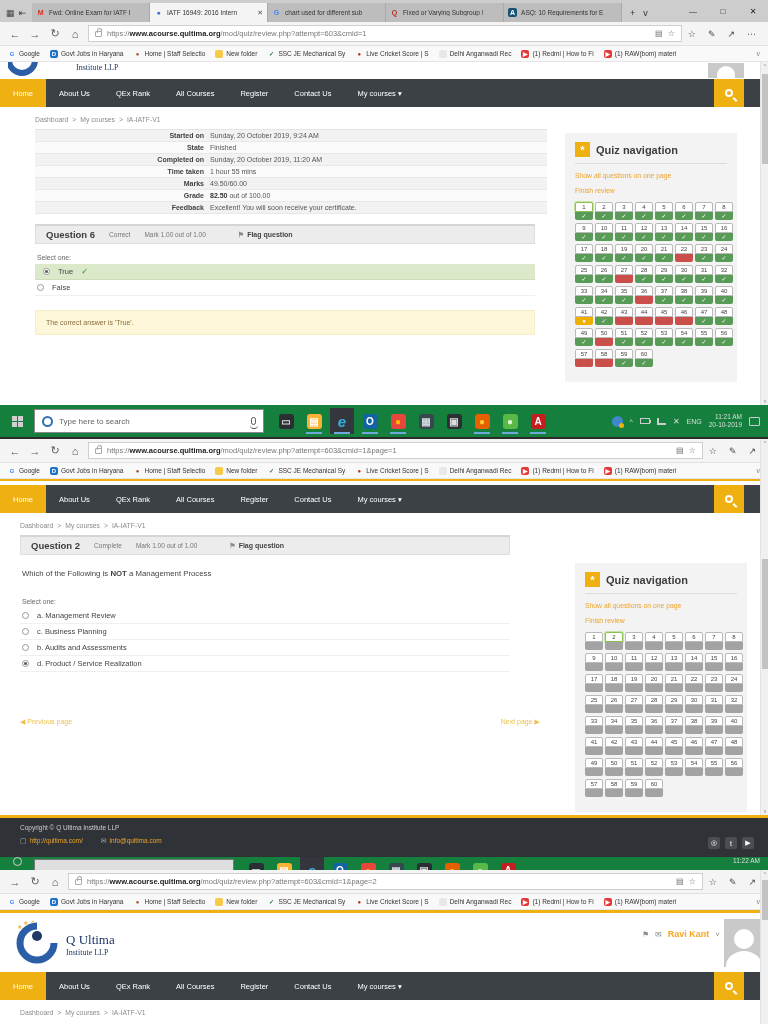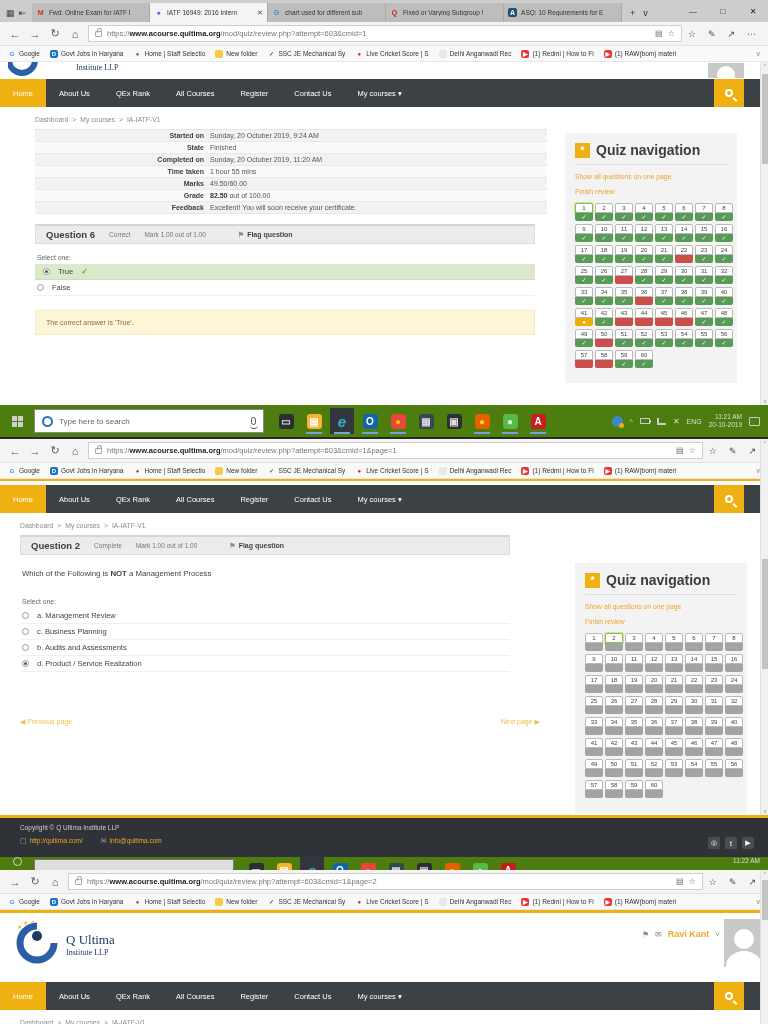--- a/index.html
+++ b/index.html
@@ -64,21 +64,21 @@
   .opt.hl { background:#dbe8c9; border-bottom:1px solid #cfdcba;padding-left:8px; }
   .radio { width:7px; height:7px; border:1px solid #999; border-radius:50%; background:#fff; position:relative; flex:0 0 7px; }
   .radio.sel:after { content:""; position:absolute; inset:1px; background:#555; border-radius:50%; }
   .optcheck { color:#58a058; font-weight:bold; font-size:8px; }
   .qfeedback { margin-top:14px; background:#fdf6d8; border:1px solid #f5ecc8; padding:8px 10px; font-size:7px; color:#8a6d3b; }
 
   
   .qnav { position:absolute; width:172px; background:#f3f3f3; padding:9px 10px 12px 10px; }
   .qnav-head { display:flex; align-items:center; gap:6px; border-bottom:1px solid #ddd; padding-bottom:6px; }
   .qnav-ico { width:15px; height:15px; background:#eeb111; color:#fff; font-size:11px; font-weight:bold; display:flex; align-items:center; justify-content:center; }
-  .qnav-title { font-size:14px; font-weight:bold; color:#3d3d3d; }
+  .qnav-title { font-size:11px; font-weight:bold; color:#3d3d3d; }
   .qnav-link { display:block; font-size:6.8px; color:#eda42e; margin-top:8px; }
   .qgrid { display:flex; flex-wrap:wrap; width:160px; margin-top:8px; }
   .qn { width:18px; margin:0 2px 3px 0; }
   .qn.cur .qn-num { border:1px solid #8cc152; box-shadow:0 0 0 1px #c6e3a3; }
   .qn-num { height:10px; background:#fff; border:1px solid #b9b9b9; border-radius:2px 2px 0 0; font-size:6px; color:#444; text-align:center; line-height:9px; }
   .qn-bar { height:8px; border-radius:0 0 2px 2px; font-size:6px; color:#fff; text-align:center; line-height:8px; }
   .qn-bar.good { background:#579b57; }
   .qn-bar.bad { background:#ca4f4a; }
   .qn-bar.part { background:#efaf00; }
   .qn-bar.neutral { background:#a3a3a3; }
@@ -87,21 +87,21 @@
 
   
   .site-footer { background:#2f3338; border-top:3px solid #eeb111; height:42px; padding:6px 20px; position:relative; color:#ccc; }
   .site-footer .c { font-size:6.5px; }
   .flinks { display:flex; gap:18px; margin-top:6px; font-size:6.5px; color:#eda42e; align-items:center; }
   .flinks .fi { color:#aaa; margin-right:3px; font-size:7px; }
   .social { position:absolute; right:14px; bottom:8px; display:flex; gap:5px; }
   .soc { width:12px; height:12px; background:#4a4e53; border-radius:2px; color:#fff; font-size:7px; display:flex; align-items:center; justify-content:center; }
 
   
-  .taskbar { height:32px; background:#4d7c0f; display:flex; align-items:center; position:relative; }
+  .taskbar { height:32px; background:#15803d; display:flex; align-items:center; position:relative; }
   .startbtn { width:34px; display:flex; align-items:center; justify-content:center; }
   .winlogo { display:grid; grid-template-columns:5px 5px; grid-gap:1px; }
   .winlogo i { width:5px; height:5px; background:#cfcfcf; display:block; }
   .tsearch { width:230px; height:24px; background:#fff; border:1px solid #888; display:flex; align-items:center; gap:6px; padding:0 7px; }
   .cortana { width:11px; height:11px; border:2px solid #2f6fb4; border-radius:50%; }
   .tsearch .ph { font-size:8px; color:#666; flex:1; }
   .micico { width:5px; height:8px; border:1px solid #555; border-radius:3px; position:relative; }
   .micico:after { content:""; position:absolute; left:-2px; top:7px; width:8px; height:3px; border-bottom:1px solid #555; border-radius:0 0 4px 4px; }
   .tapps { display:flex; align-items:center; gap:4px; margin-left:10px; }
   .app { width:24px; height:26px; display:flex; align-items:center; justify-content:center; position:relative; }
@@ -114,21 +114,21 @@
   .batt { width:10px; height:6px; border:1px solid #ccc; position:relative; }
   .batt:after { content:""; position:absolute; right:-2px; top:1px; width:1px; height:3px; background:#ccc; }
   .sig { width:9px; height:7px; border-bottom:2px solid #ccc; border-left:2px solid #ccc; }
   .vol { font-size:8px; color:#ddd; }
   .clock { text-align:right; line-height:1.3; font-size:6.5px; }
   .acenter { width:11px; height:9px; border:1px solid #ccc; border-radius:1px; }
   .taskbar.partial { height:13px; overflow:hidden; align-items:flex-start; }
   .taskbar.partial .tsearch { height:18px; margin-top:2px; }
 
   
-  .site-header { height:72px; background:#fff; position:relative; border-top:3px solid #eeb111; }
+  .site-header { height:62px; background:#fff; position:relative; border-top:3px solid #eeb111; }
   .brandbox { position:absolute; left:14px; top:8px; display:flex; align-items:center; gap:6px; }
   .brandtext .bt1 { font-family:"Liberation Serif", serif; font-size:13px; color:#1f3864; }
   .brandtext .bt2 { font-family:"Liberation Serif", serif; font-size:8px; color:#1f3864; }
   .userbox { position:absolute; right:48px; top:16px; display:flex; align-items:center; gap:6px; font-size:9px; }
   .uico { color:#8a8a8a; font-size:8px; }
   .uname { color:#f5a623; font-weight:bold; }
   .avatar { position:absolute; right:4px; top:6px; width:40px; height:48px; background:#c9c9c9; overflow:hidden; }
   .avatar .head { position:absolute; left:10px; top:10px; width:20px; height:20px; background:#fff; border-radius:50%; }
   .avatar .bodyy { position:absolute; left:2px; top:32px; width:36px; height:30px; background:#fff; border-radius:50% 50% 0 0; }
   .avatar.mini { width:36px; height:15px; top:1px; }

